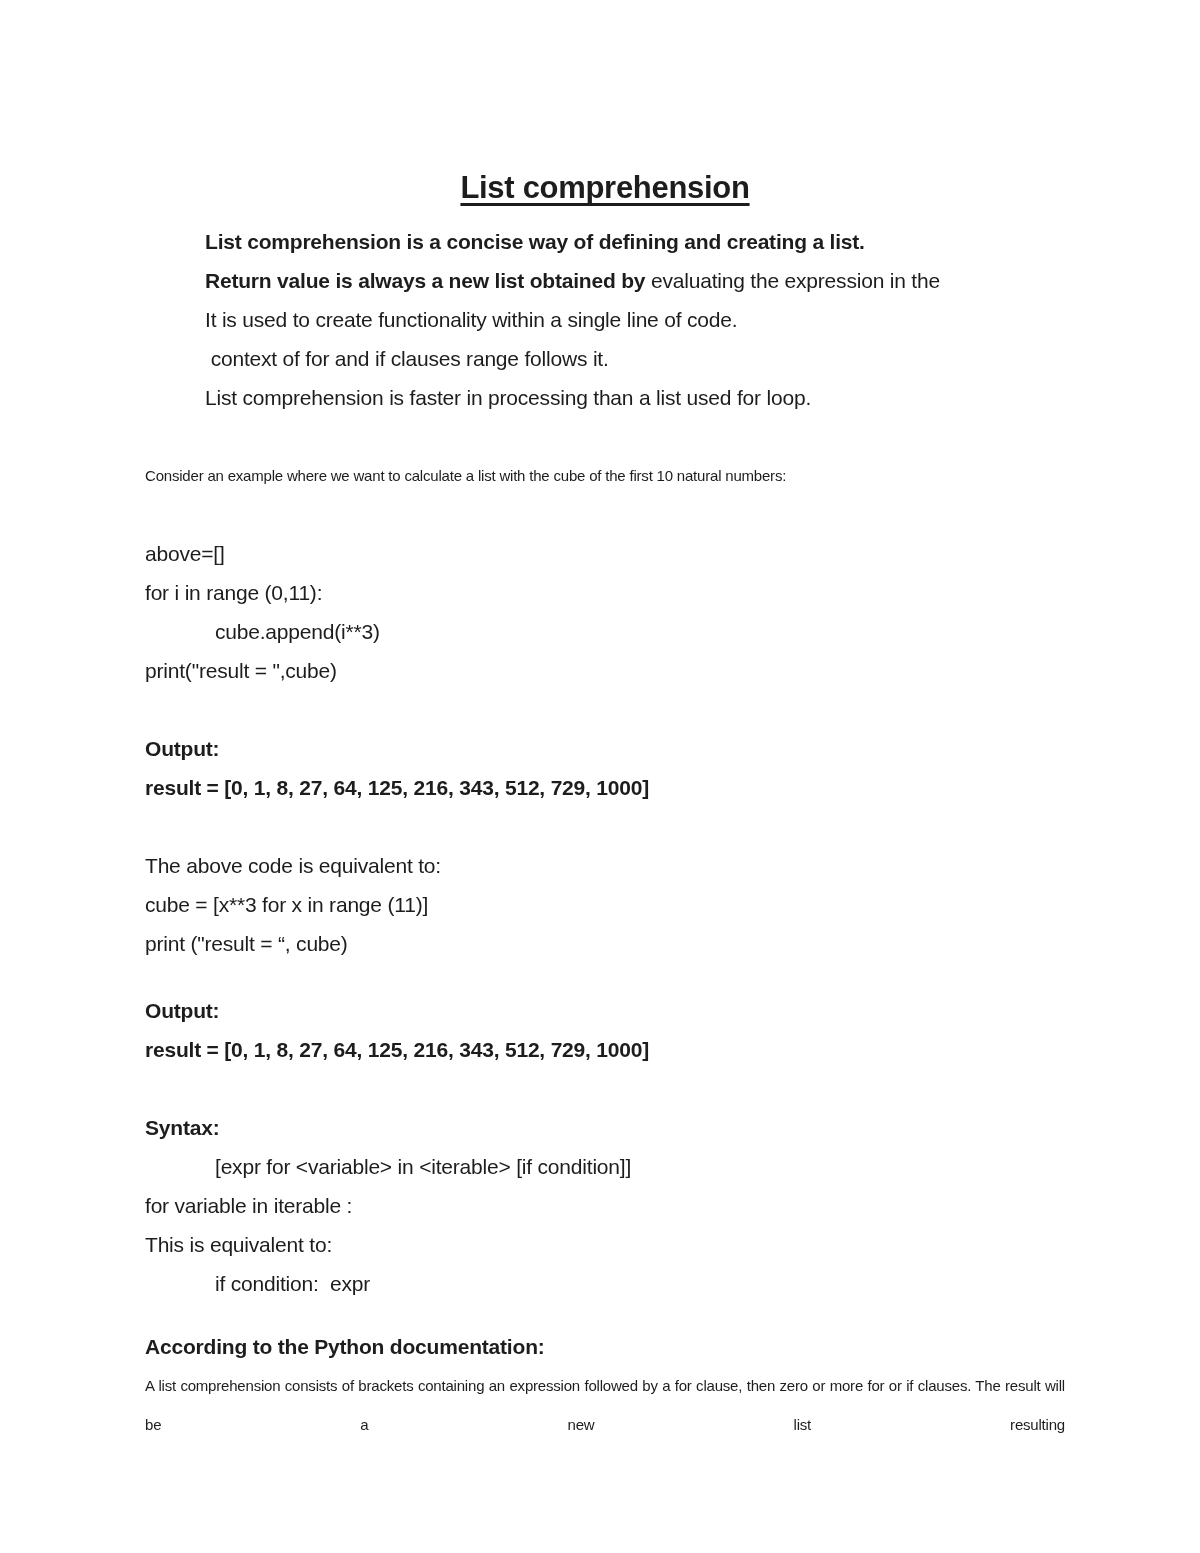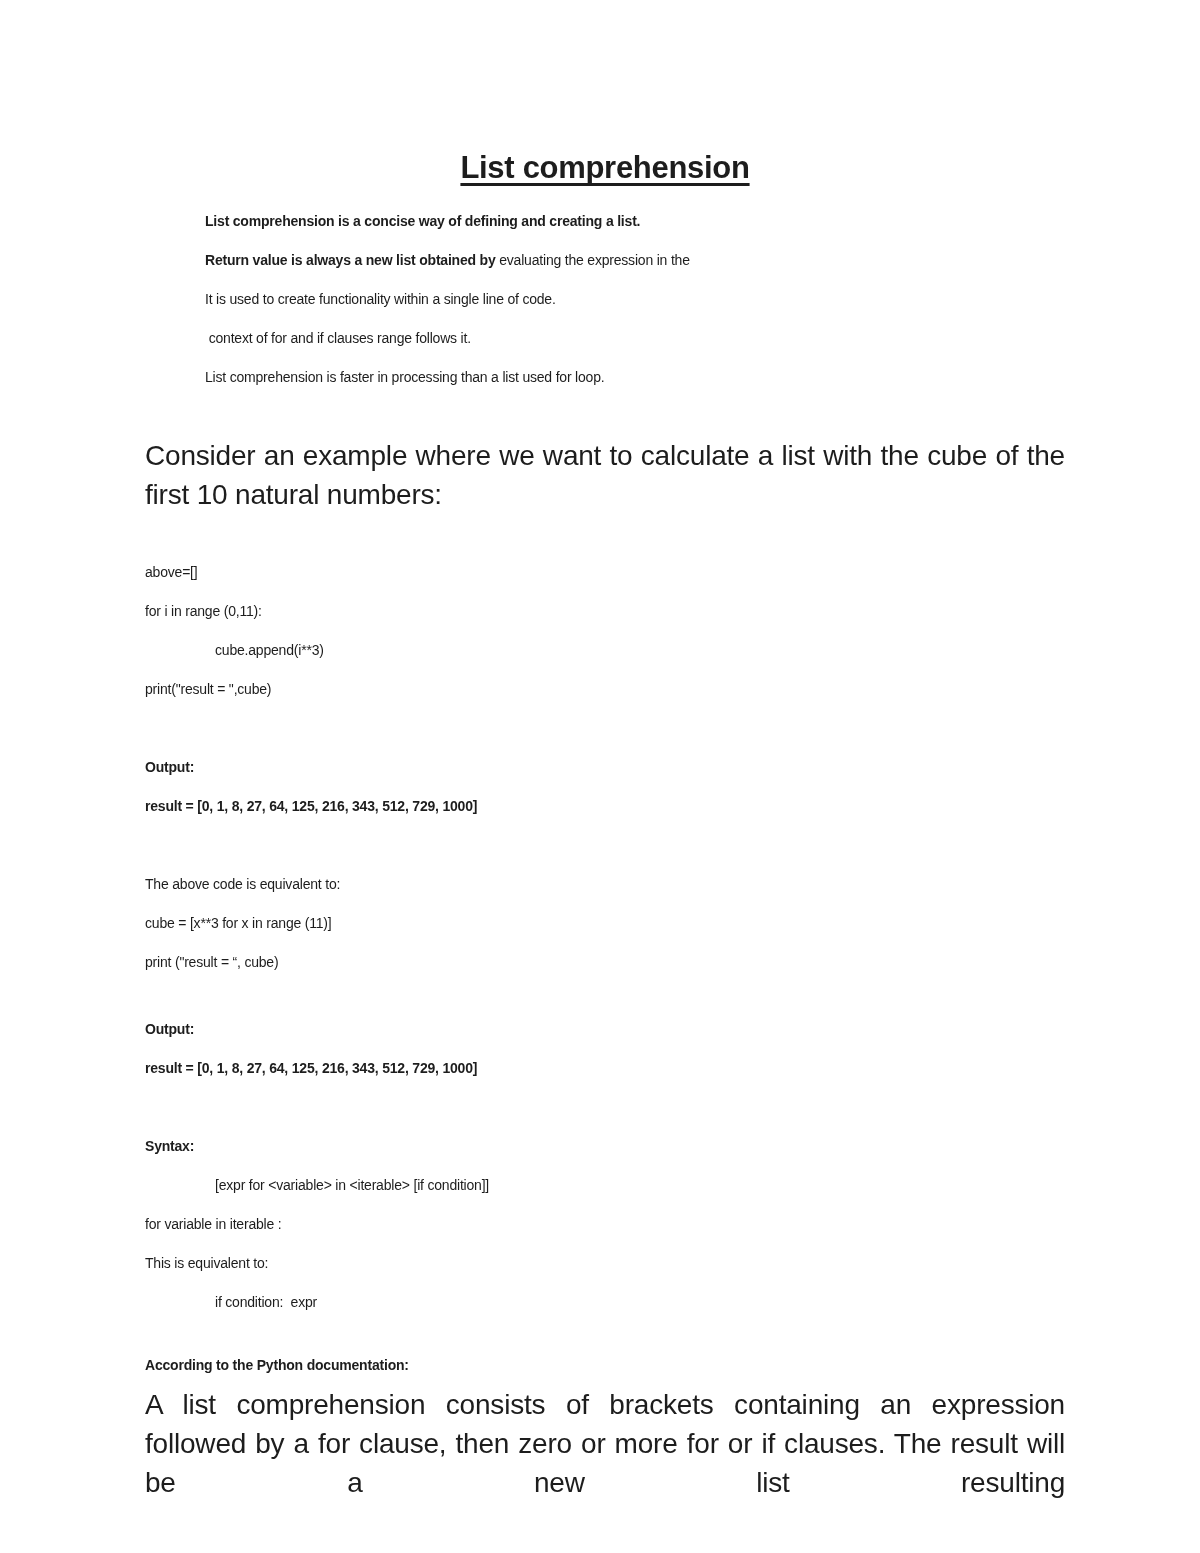--- a/index.html
+++ b/index.html
@@ -10,43 +10,43 @@
     color: #1d1d1d;
   }
   .page {
     position: relative;
     width: 1200px; height: 1553px;
     background: #ffffff;
     overflow: hidden;
   }
   .content {
     position: absolute;
-    left: 145px; top: 148px;
+    left: 145px; top: 168px;
     width: 920px;
   }
   .title {
     font-size: 31px;
     font-weight: bold;
     line-height: 40px;
     text-align: center;
     letter-spacing: -0.3px;
     text-decoration: underline;
     text-decoration-thickness: 3px;
     text-underline-offset: 5px;
     text-decoration-skip-ink: none;
     margin-bottom: 14px;
   }
   .line {
-    font-size: 14px;
+    font-size: 21px;
     line-height: 39px;
     letter-spacing: -0.2px;
     white-space: pre;
   }
   .para {
-    font-size: 28px;
+    font-size: 15px;
     line-height: 39px;
     letter-spacing: -0.2px;
   }
   .bold { font-weight: bold; }
   .indent-para { padding-left: 60px; }
   .indent-tab  { padding-left: 70px; }
   .block { margin-bottom: 39px; }
   .block-equivalent { margin-bottom: 28px; }
   .block-syntax { margin-bottom: 24px; }
   .block-last { margin-bottom: 16px; }

